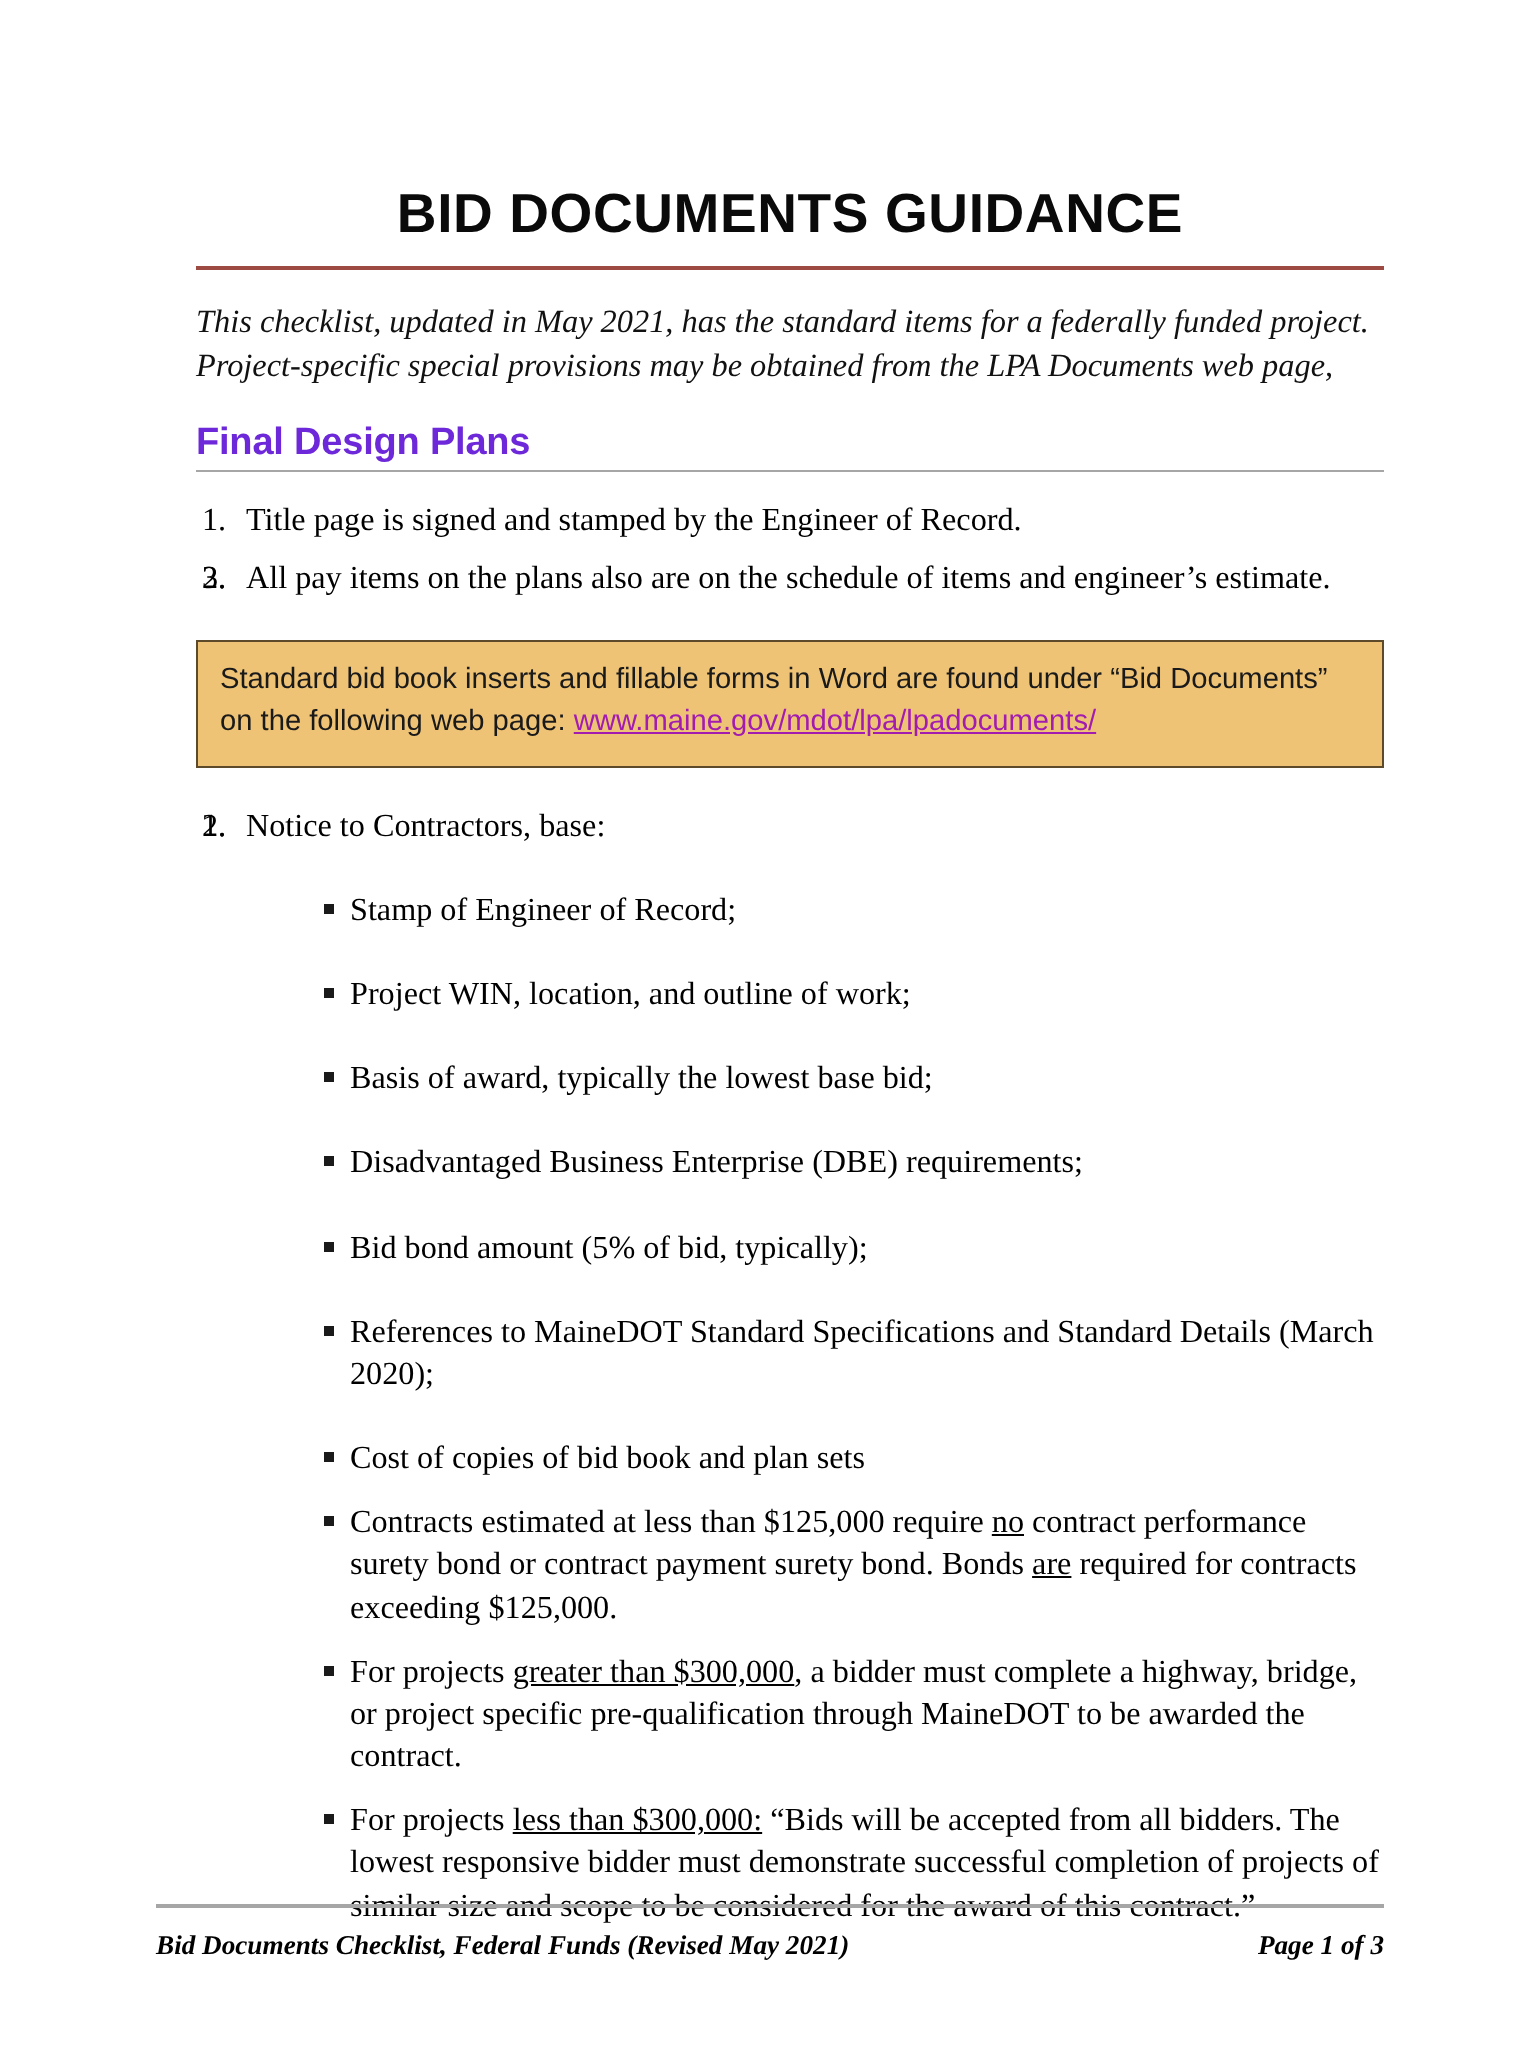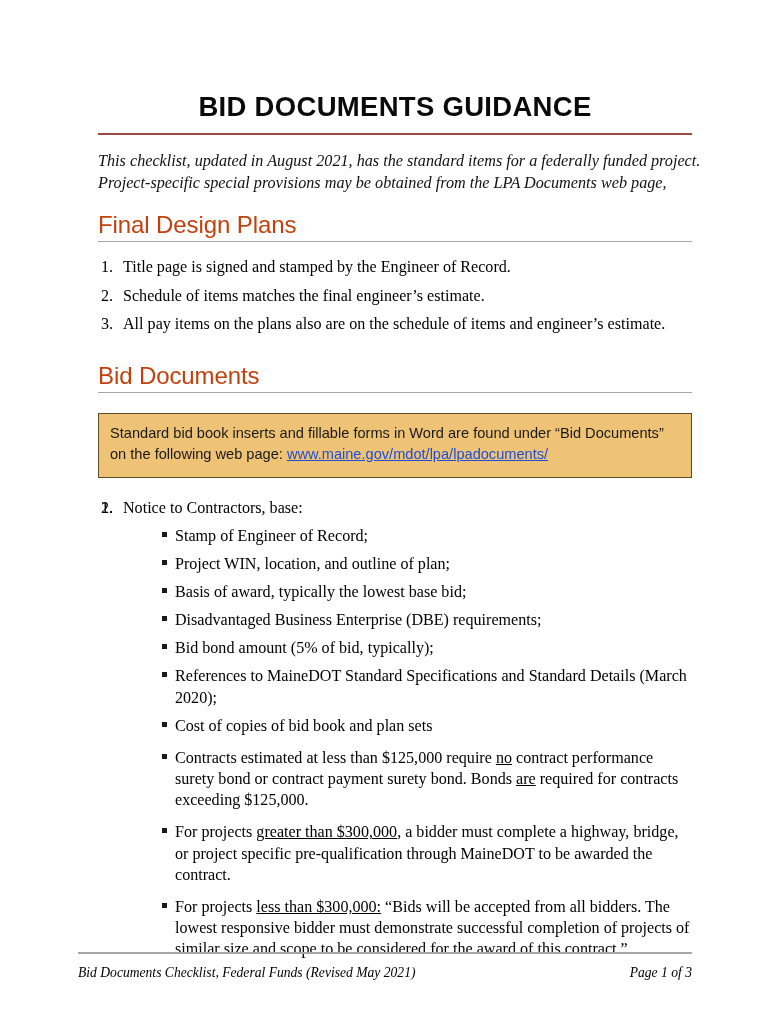--- a/index.html
+++ b/index.html
@@ -56,23 +56,23 @@
     line-height: 1.345;
     margin: 0;
     padding-top: 16px;
     color: #111;
   }
   .intro div { white-space: nowrap; }
 
   
   .section-head {
     font-family: "Liberation Sans", "DejaVu Sans", sans-serif;
-    font-weight: normal;
-    font-size: 24px;
-    color: #c2410c;
+    font-weight: bold;
+    font-size: 19px;
+    color: #6d28d9;
     margin: 0;
     letter-spacing: -0.1px;
   }
   .head-rule {
     height: 1.6px;
     background: #a6a6a6;
     width: 100%;
     margin-top: 2px;
   }
   .sec-final { padding-top: 16px; }
@@ -105,21 +105,21 @@
   ul.bullets {
     list-style: none;
     margin: 0;
     padding: 0;
   }
   ul.bullets > li {
     position: relative;
     padding-left: 52px;
     font-size: 16.1px;
     line-height: 1.315;
-    margin-top: 7px;
+    margin-top: 21px;
   }
   ul.bullets > li .sq {
     position: absolute;
     left: 39px;
     top: 7px;
     width: 5px;
     height: 5px;
     background: #1a1a1a;
   }
   ul.bullets { margin-top: 4px; }
@@ -137,84 +137,79 @@
     padding: 9px 11px 11px 11px;
     width: 100%;
   }
   .callout-text {
     font-family: "Liberation Sans", "DejaVu Sans", sans-serif;
     font-size: 14.6px;
     line-height: 1.45;
     color: #1a1a1a;
   }
   .callout-link {
-    color: #1d4ed8;
+    color: #a21caf;
   }
 
   
   .footer {
     position: absolute;
     left: 78px;
     top: 952px;
     width: 614px;
   }
   .footer-rule {
     height: 1.6px;
     background: #a6a6a6;
     width: 100%;
   }
   .footer-row {
     display: flex;
     justify-content: space-between;
     align-items: baseline;
-    font-weight: normal;
+    font-weight: bold;
     font-style: italic;
     font-size: 13.6px;
     padding-top: 11px;
     color: #000;
   }
 </style>
 </head>
 <body>
 
 <div class="page">
   <div class="content">
 
     <h1 class="doc-title">BID DOCUMENTS GUIDANCE</h1>
     <div class="title-rule"></div>
 
     <div class="intro">
-      <div>This checklist, updated in August 2021, has the standard items for a federally funded project.</div>
+      <div>This checklist, updated in May 2021, has the standard items for a federally funded project.</div>
       <div>Project-specific special provisions may be obtained from the LPA Documents web page,</div>
     </div>
 
     <div class="sec-final">
       <div class="section-head">Final Design Plans</div>
       <div class="head-rule"></div>
     </div>
 
     <ol class="numlist list-a">
       <li>
         <span class="num">1.</span>
         <span>Title page is signed and stamped by the Engineer of Record.</span>
       </li>
       <li>
         <span class="num">2.</span>
-        <span>Schedule of items matches the final engineer’s estimate.</span>
       </li>
       <li>
         <span class="num">3.</span>
         <span>All pay items on the plans also are on the schedule of items and engineer’s estimate.</span>
       </li>
     </ol>
 
-    <div class="sec-bid">
-      <div class="section-head">Bid Documents</div>
-      <div class="head-rule"></div>
-    </div>
 
     <div class="callout">
       <div class="callout-text"><span>Standard bid book inserts and fillable forms in Word are found under “Bid Documents” on the following web page: </span><a class="callout-link" href="#">www.maine.gov/mdot/lpa/lpadocuments/</a></div>
     </div>
 
     <ol class="numlist list-b">
 
       <li>
         <span class="num">1.</span>
       </li>
@@ -226,21 +221,21 @@
         <ul class="bullets">
           <li>
             <span class="sq"></span>
             <span>Stamp of Engineer of Record;</span>
           </li>
           <li>
             <span class="sq"></span>
           </li>
           <li>
             <span class="sq"></span>
-            <span>Project WIN, location, and outline of plan;</span>
+            <span>Project WIN, location, and outline of work;</span>
           </li>
           <li>
             <span class="sq"></span>
             <span>Basis of award, typically the lowest base bid;</span>
           </li>
           <li>
             <span class="sq"></span>
             <span>Disadvantaged Business Enterprise (DBE) requirements;</span>
           </li>
           <li>

